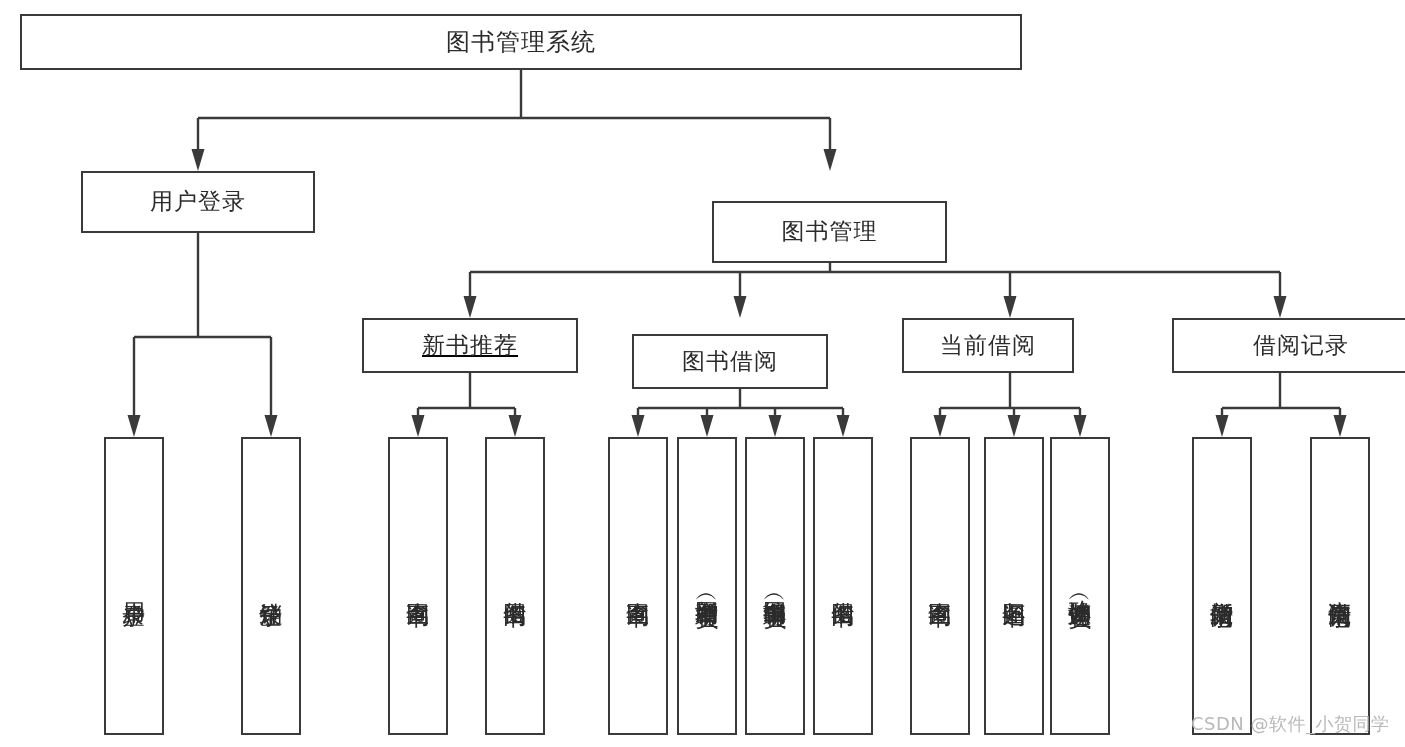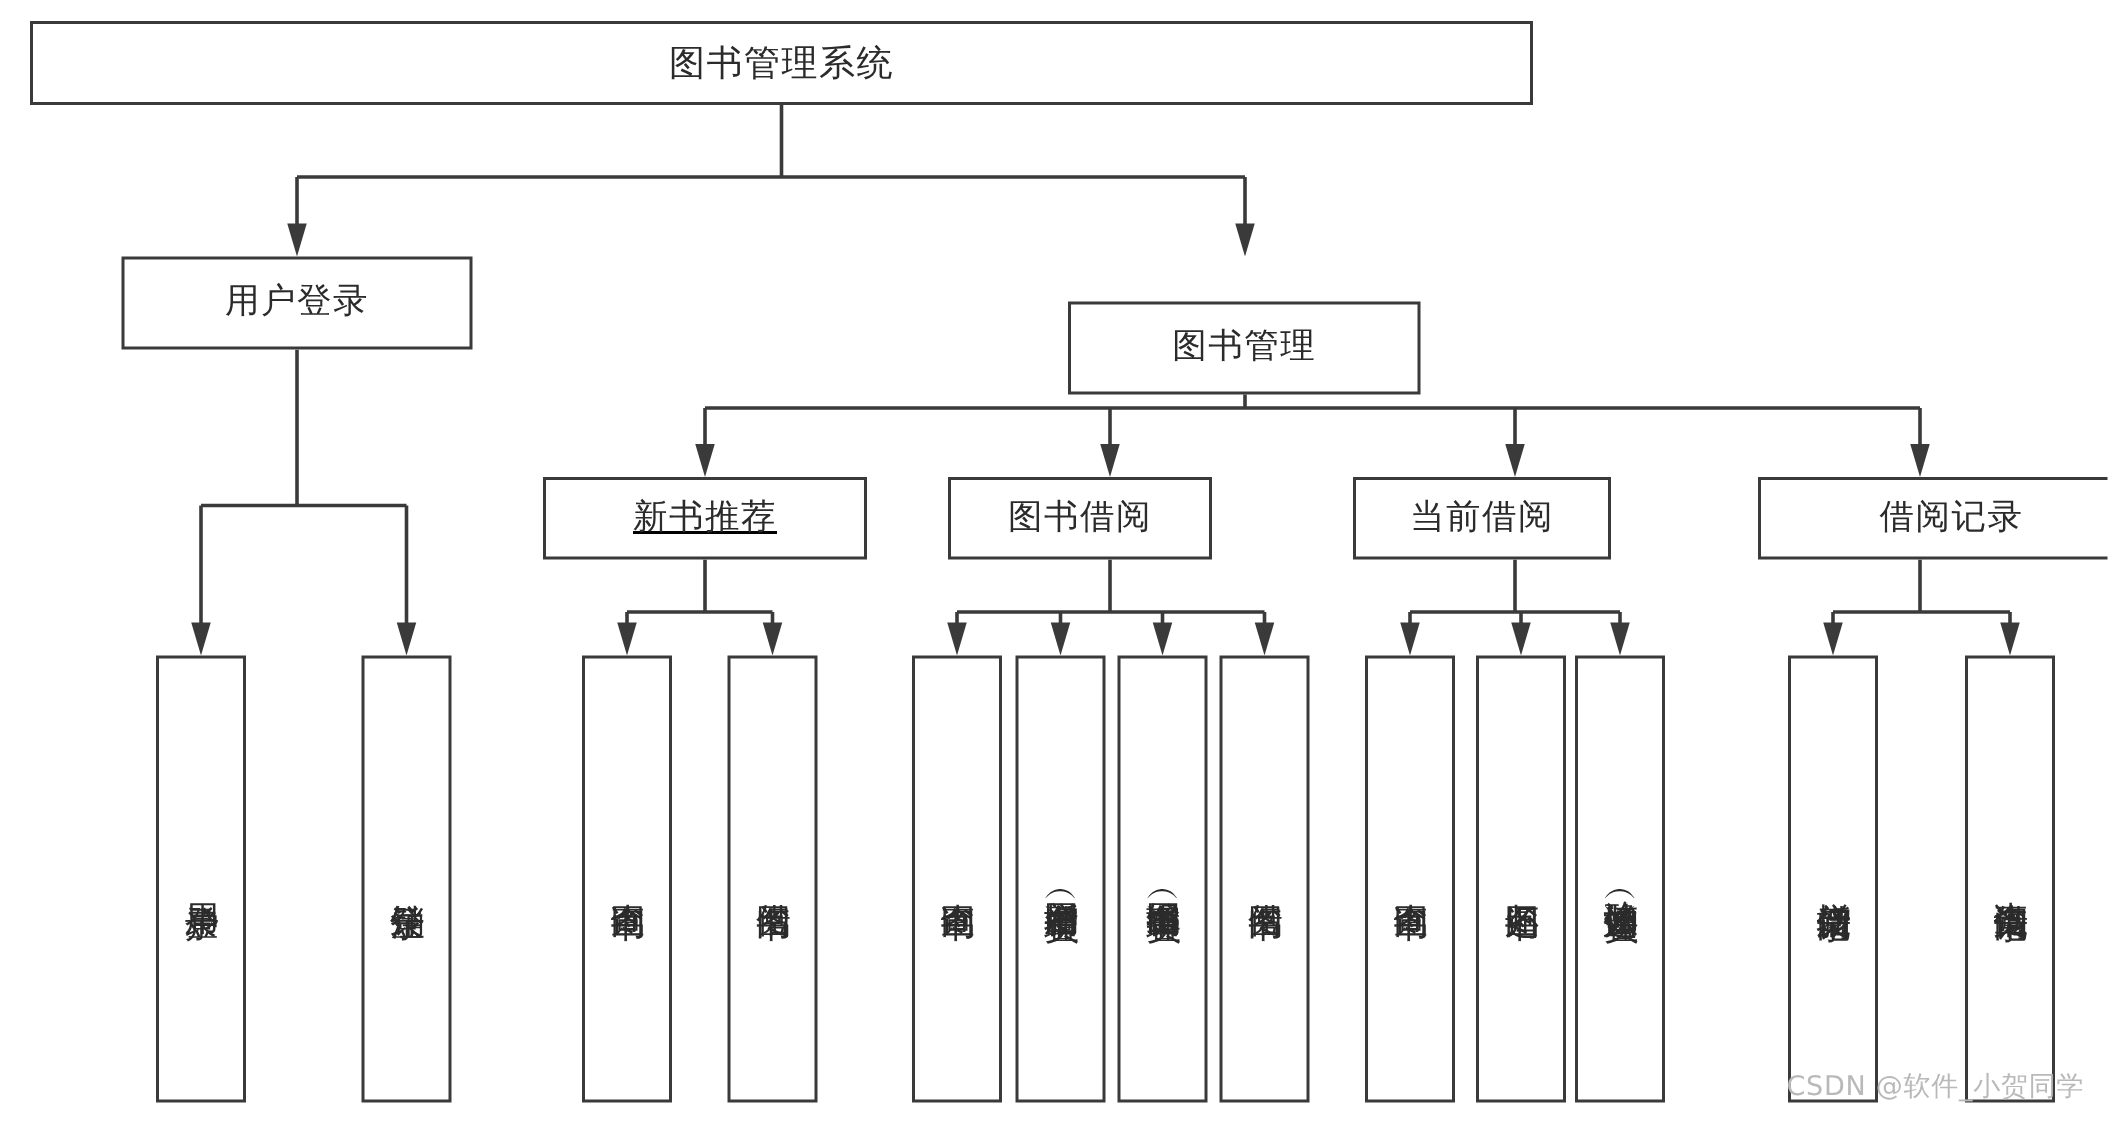--- a/index.html
+++ b/index.html
@@ -157,21 +157,21 @@
       </div>
       <div class="node-box" style="left: 81px; top: 171px; width: 234px; height: 62px;">
         <div class="node-label-h">用户登录</div>
       </div>
       <div class="node-box" style="left: 712px; top: 171px; width: 235px; height: 62px; margin-top: 30px;">
         <div class="node-label-h">图书管理</div>
       </div>
       <div class="node-box" style="left: 362px; top: 318px; width: 216px; height: 55px; text-decoration: underline;">
         <div class="node-label-h">新书推荐</div>
       </div>
-      <div class="node-box" style="left: 632px; top: 318px; width: 176px; height: 55px;">
+      <div class="node-box" style="left: 632px; top: 334px; width: 196px; height: 55px;">
         <div class="node-label-h">图书借阅</div>
       </div>
       <div class="node-box" style="left: 902px; top: 318px; width: 172px; height: 55px;">
         <div class="node-label-h">当前借阅</div>
       </div>
       <div class="node-box" style="left: 1172px; top: 318px; width: 258px; height: 55px;">
         <div class="node-label-h">借阅记录</div>
       </div>
       <div class="node-box" style="left: 104px; top: 437px; width: 60px; height: 298px;">
         <div class="node-label-v">用户登录</div>

